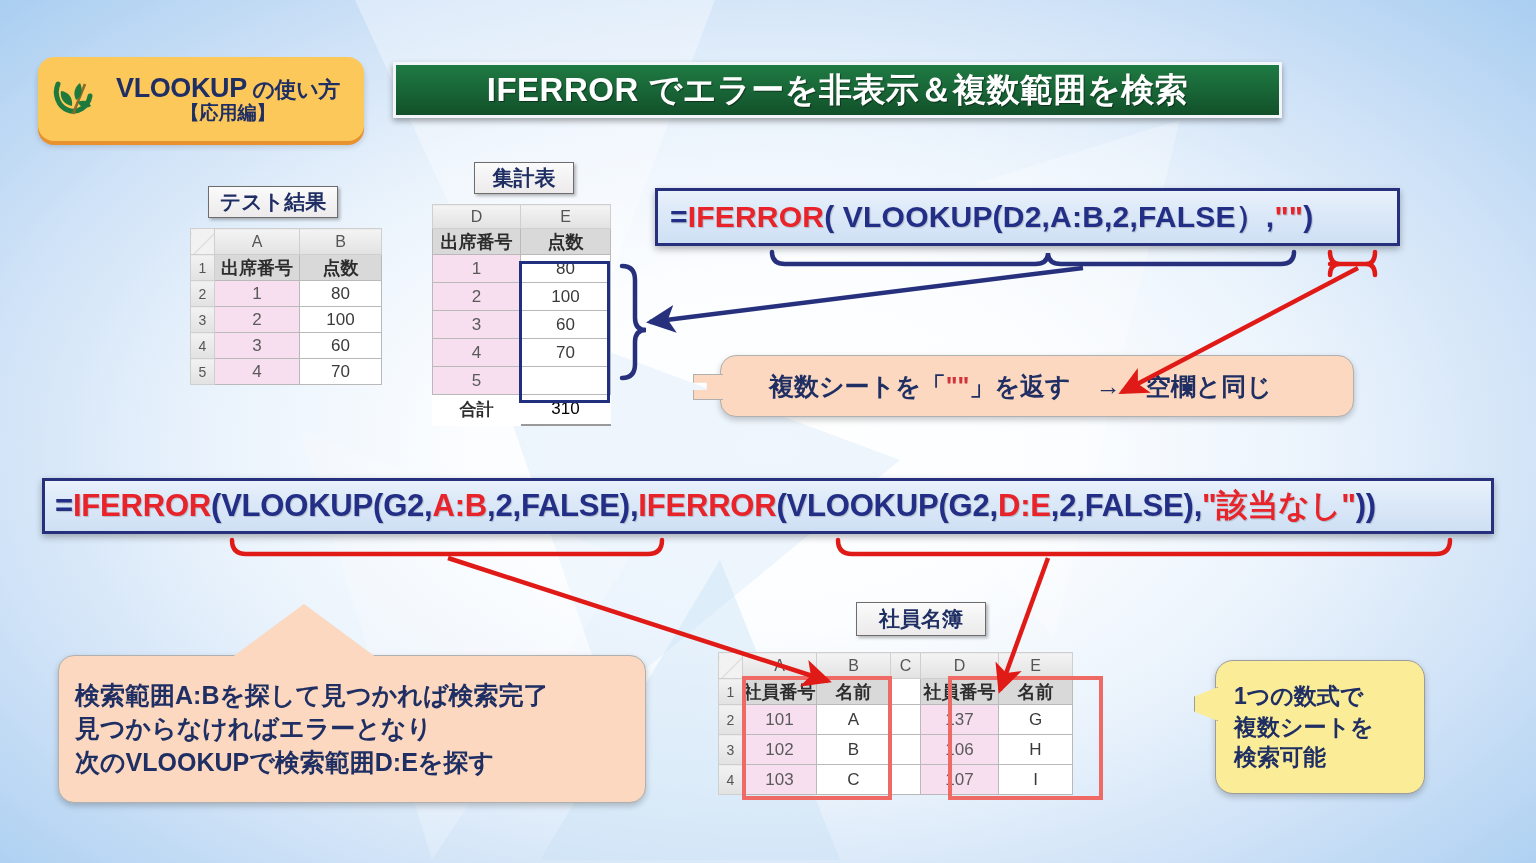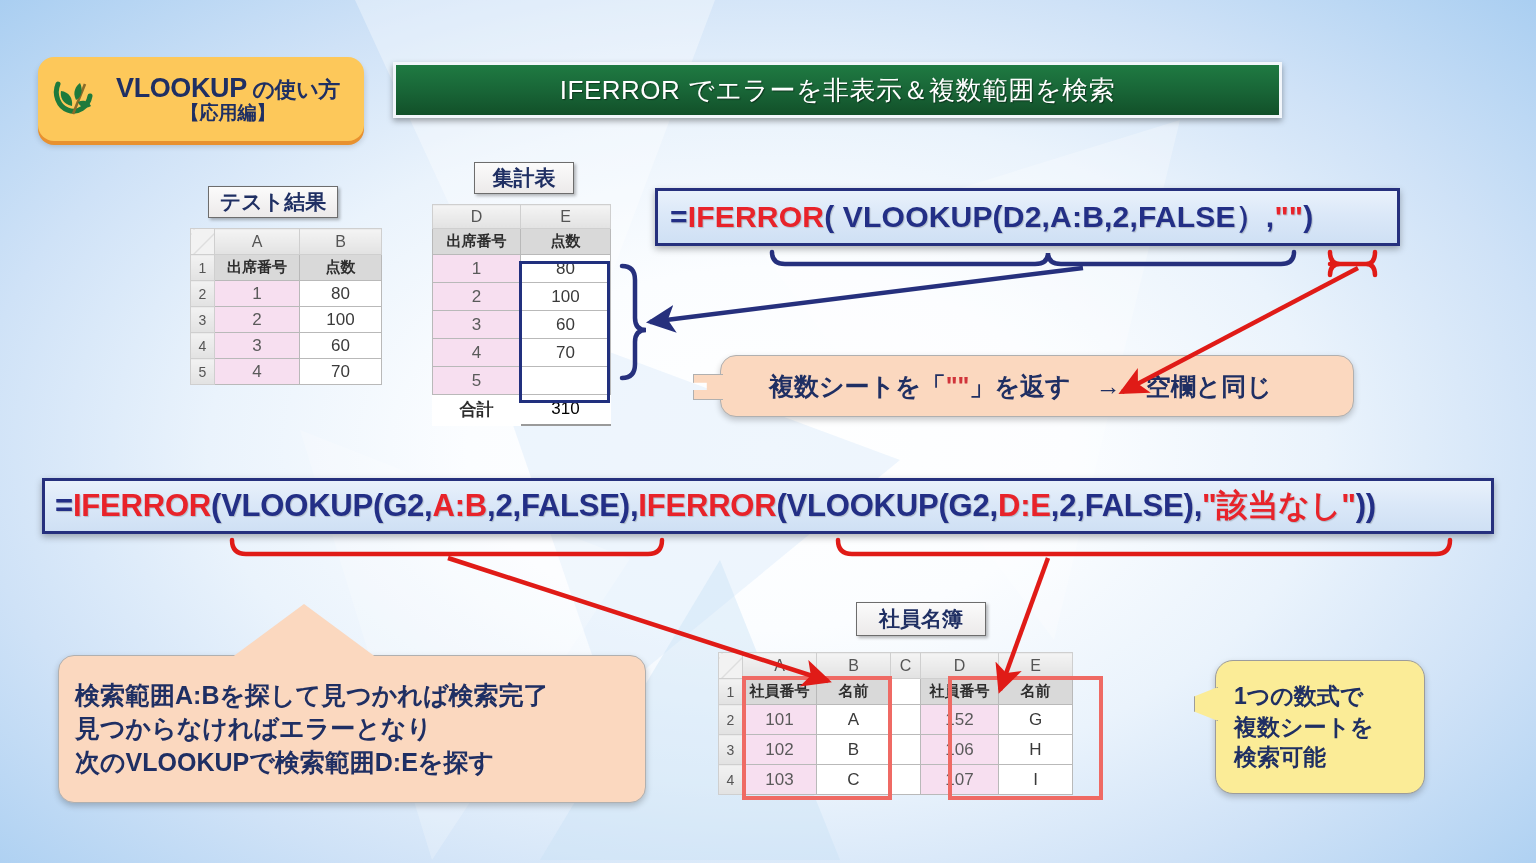--- a/index.html
+++ b/index.html
@@ -48,21 +48,21 @@
 
   
   #titlebar{
     left:393px; top:62px; width:889px; height:56px;
     background:linear-gradient(180deg,#1f7a42 0%,#186436 55%,#125029 100%);
     border:3px solid #f2f6fb;
     box-shadow:0 3px 6px rgba(0,0,0,.35);
     display:flex; align-items:center; justify-content:center; z-index:5;
   }
   #titlebar .t{
-    color:#ffffff; font-size:26px; font-weight:normal; letter-spacing:.5px;
+    color:#ffffff; font-size:33px; font-weight:bold; letter-spacing:.5px;
     text-shadow:1px 1px 1px rgba(0,0,0,.45);
     white-space:nowrap;
   }
 
   
   .sheetlabel{
     background:linear-gradient(180deg,#fbfbfb,#eceaea);
     border:1px solid #6d6d6d;
     box-shadow:2px 2px 3px rgba(0,0,0,.28);
     color:#1f2f63; font-weight:bold; font-size:21px;
@@ -74,21 +74,21 @@
   .xl{ z-index:5; border-collapse:collapse; font-size:17px; color:#3a3a3a;
        background:#fff; }
   .xl td, .xl th{ border:1px solid #b9b9b9; padding:0; text-align:center;
                   font-weight:normal; height:26px; }
   .xl .gut{ background:linear-gradient(180deg,#f2f2f2,#e2e2e2); color:#555;
             font-size:14px; width:24px; border:1px solid #cfcfcf; }
   .xl .colh{ background:linear-gradient(180deg,#f4f4f4,#e2e2e2); color:#555;
              font-size:16px; border:1px solid #cfcfcf; height:24px; }
   .xl .corner{ background:linear-gradient(135deg,#f2f2f2 55%,#aeaeae 55%,#f2f2f2 58%);
                border:1px solid #cfcfcf; }
-  .xl .hdr{ background:#d9d9d9; font-weight:bold; color:#2d2d2d; font-size:15px; }
+  .xl .hdr{ background:#d9d9d9; font-weight:bold; color:#2d2d2d; font-size:18px; }
   .xl .pink{ background:#f7dff0; color:#5a5a5a; }
   .xl .white{ background:#ffffff; }
   .xl .blank{ background:#ffffff; }
   .xl .sumlbl{ background:transparent; border:none; font-weight:bold; color:#2d2d2d; }
   .xl .sumval{ background:transparent; border:none; border-bottom:2px solid #9a9a9a; color:#000000; }
 
   
   .hl-navy{ position:absolute; border:3px solid #21307e; z-index:6; pointer-events:none; }
   .hl-red{ position:absolute; border:4px solid #ef6a64; z-index:6; pointer-events:none; }
 
@@ -320,21 +320,21 @@
       <td class="hdr">名前</td>
       <td class="blank"></td>
       <td class="hdr">社員番号</td>
       <td class="hdr">名前</td>
     </tr>
     <tr>
       <td class="gut">2</td>
       <td class="pink" style="height:30px">101</td>
       <td class="white">A</td>
       <td class="blank"></td>
-      <td class="pink">152</td>
+      <td class="pink">137</td>
       <td class="white">G</td>
     </tr>
     <tr>
       <td class="gut">3</td>
       <td class="pink" style="height:30px">102</td>
       <td class="white">B</td>
       <td class="blank"></td>
       <td class="pink">106</td>
       <td class="white">H</td>
     </tr>

